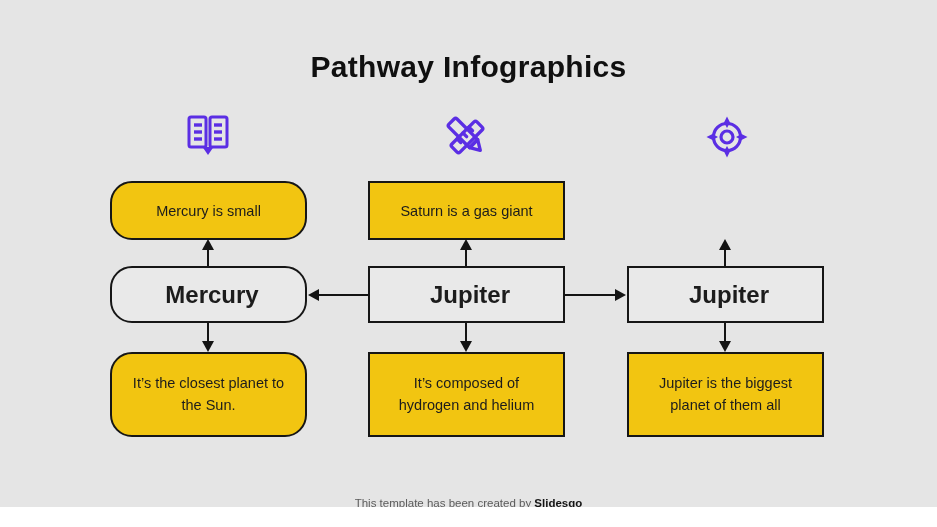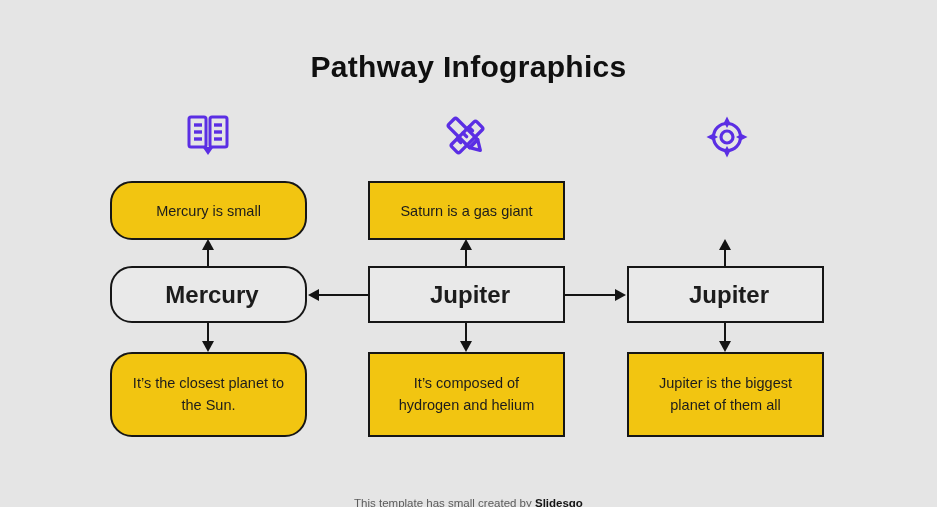--- a/index.html
+++ b/index.html
@@ -131,16 +131,16 @@
   <div class="tri tri-down" style="left:460px; top:341px;"></div>
   <div class="vline" style="left:724px; top:323px; height:20px;"></div>
   <div class="tri tri-down" style="left:719px; top:341px;"></div>
 
   <div class="hline" style="left:318px; top:294px; width:50px;"></div>
   <div class="tri tri-left" style="left:308px; top:289px;"></div>
   <div class="hline" style="left:565px; top:294px; width:50px;"></div>
   <div class="tri tri-right" style="left:615px; top:289px;"></div>
 
   <div class="footer">
-    <span>This template has small created by </span><a href="#">Slidesgo</a>
+    <span>This template has been created by </span><a href="#">Slidesgo</a>
   </div>
 
 </div>
 
 </body></html>

